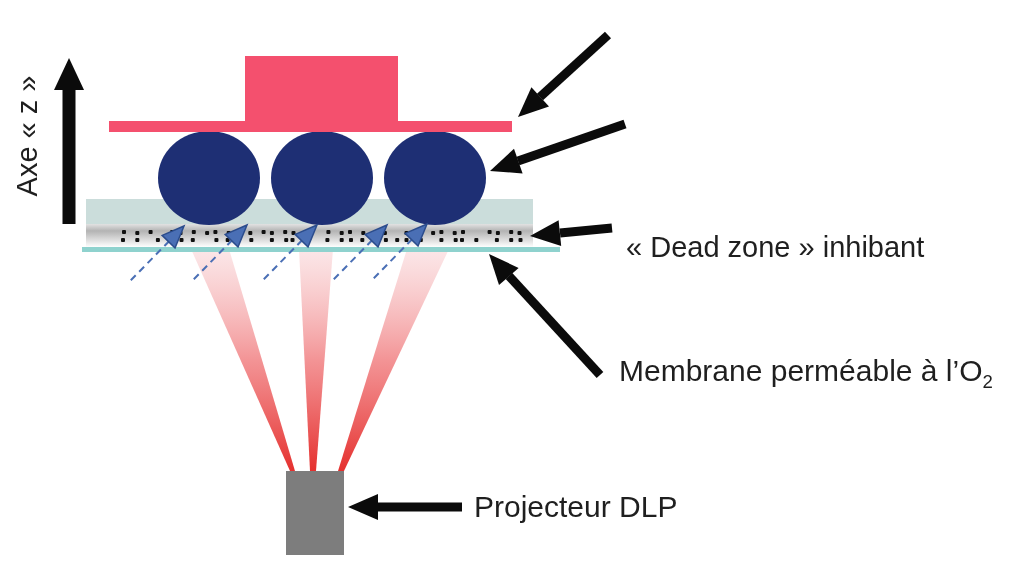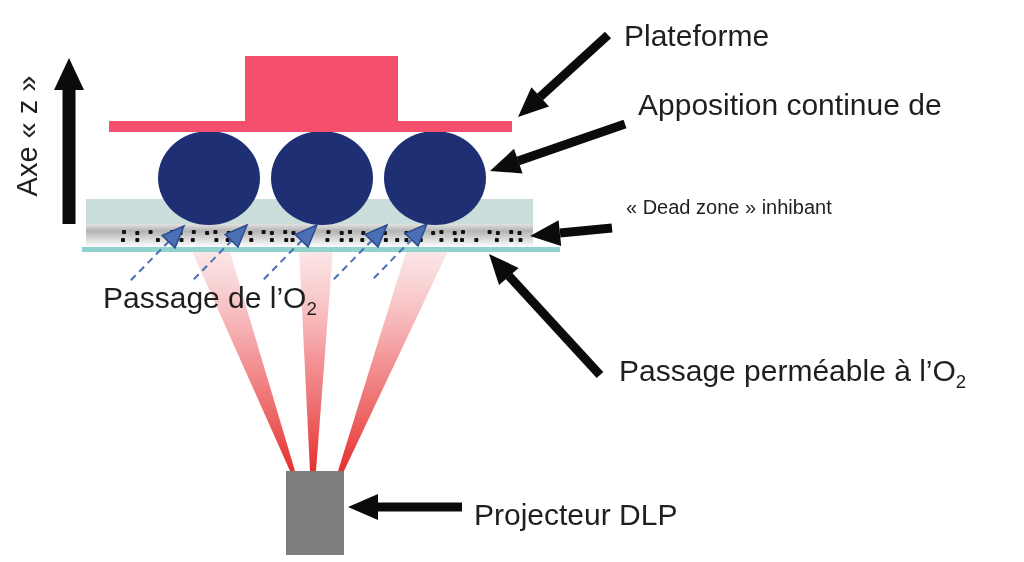--- a/index.html
+++ b/index.html
@@ -8,21 +8,21 @@
     font-family:"Liberation Sans",sans-serif;color:#1f1f1f;overflow:hidden;
   }
   .lbl{position:absolute;font-size:30px;line-height:36px;color:#1f1f1f;white-space:nowrap;}
   .lbl sub{font-size:0.62em;line-height:0;}
   #axis-label{
     position:absolute;left:-72px;top:117px;width:200px;height:38px;
     text-align:center;font-size:29px;
     transform:rotate(-90deg);
   }
   #apposition-label{white-space:normal;width:340px;line-height:38px;}
-  #deadzone-label{white-space:normal;width:340px;line-height:31px;font-size:20px;}
+  #deadzone-label{white-space:normal;width:340px;line-height:31px;font-size:29px;margin-top:40px;}
   svg{position:absolute;left:0;top:0;}
 </style>
 </head>
 <body>
 
 <div id="stage">
 
   <svg width="1024" height="562" viewBox="0 0 1024 562">
     <defs>
       <linearGradient id="beamGrad" x1="0" y1="0" x2="0" y2="1">
@@ -167,32 +167,28 @@
 
       <g>
         <line x1="462" y1="507" x2="378" y2="507" stroke-width="9"></line>
         <polygon stroke="none" points="348,507 378,494 378,520"></polygon>
       </g>
     </g>
   </svg>
 
   <div id="axis-label" class="lbl">Axe « z »</div>
 
-  <div class="lbl" style="left:624px;top:18px;">Plateforme</div>
 
   <div id="apposition-label" class="lbl" style="left:638px;top:86px;">
-    <span>Apposition continue de</span><br>
+    <br>
   </div>
 
   <div id="deadzone-label" class="lbl" style="left:626px;top:192px;">
     <span>« Dead zone » inhibant</span><br>
   </div>
 
   <div class="lbl" style="left:619px;top:353px;">
-    <span>Passage perméable à l’O</span><sub>2</sub>
+    <span>Membrane perméable à l’O</span><sub>2</sub>
   </div>
 
-  <div class="lbl" style="left:103px;top:280px;">
-    <span>Passage de l’O</span><sub>2</sub>
-  </div>
 
-  <div class="lbl" style="left:474px;top:489px;margin-top:8px;">Projecteur DLP</div>
+  <div class="lbl" style="left:474px;top:489px;">Projecteur DLP</div>
 </div>
 
 </body></html>

